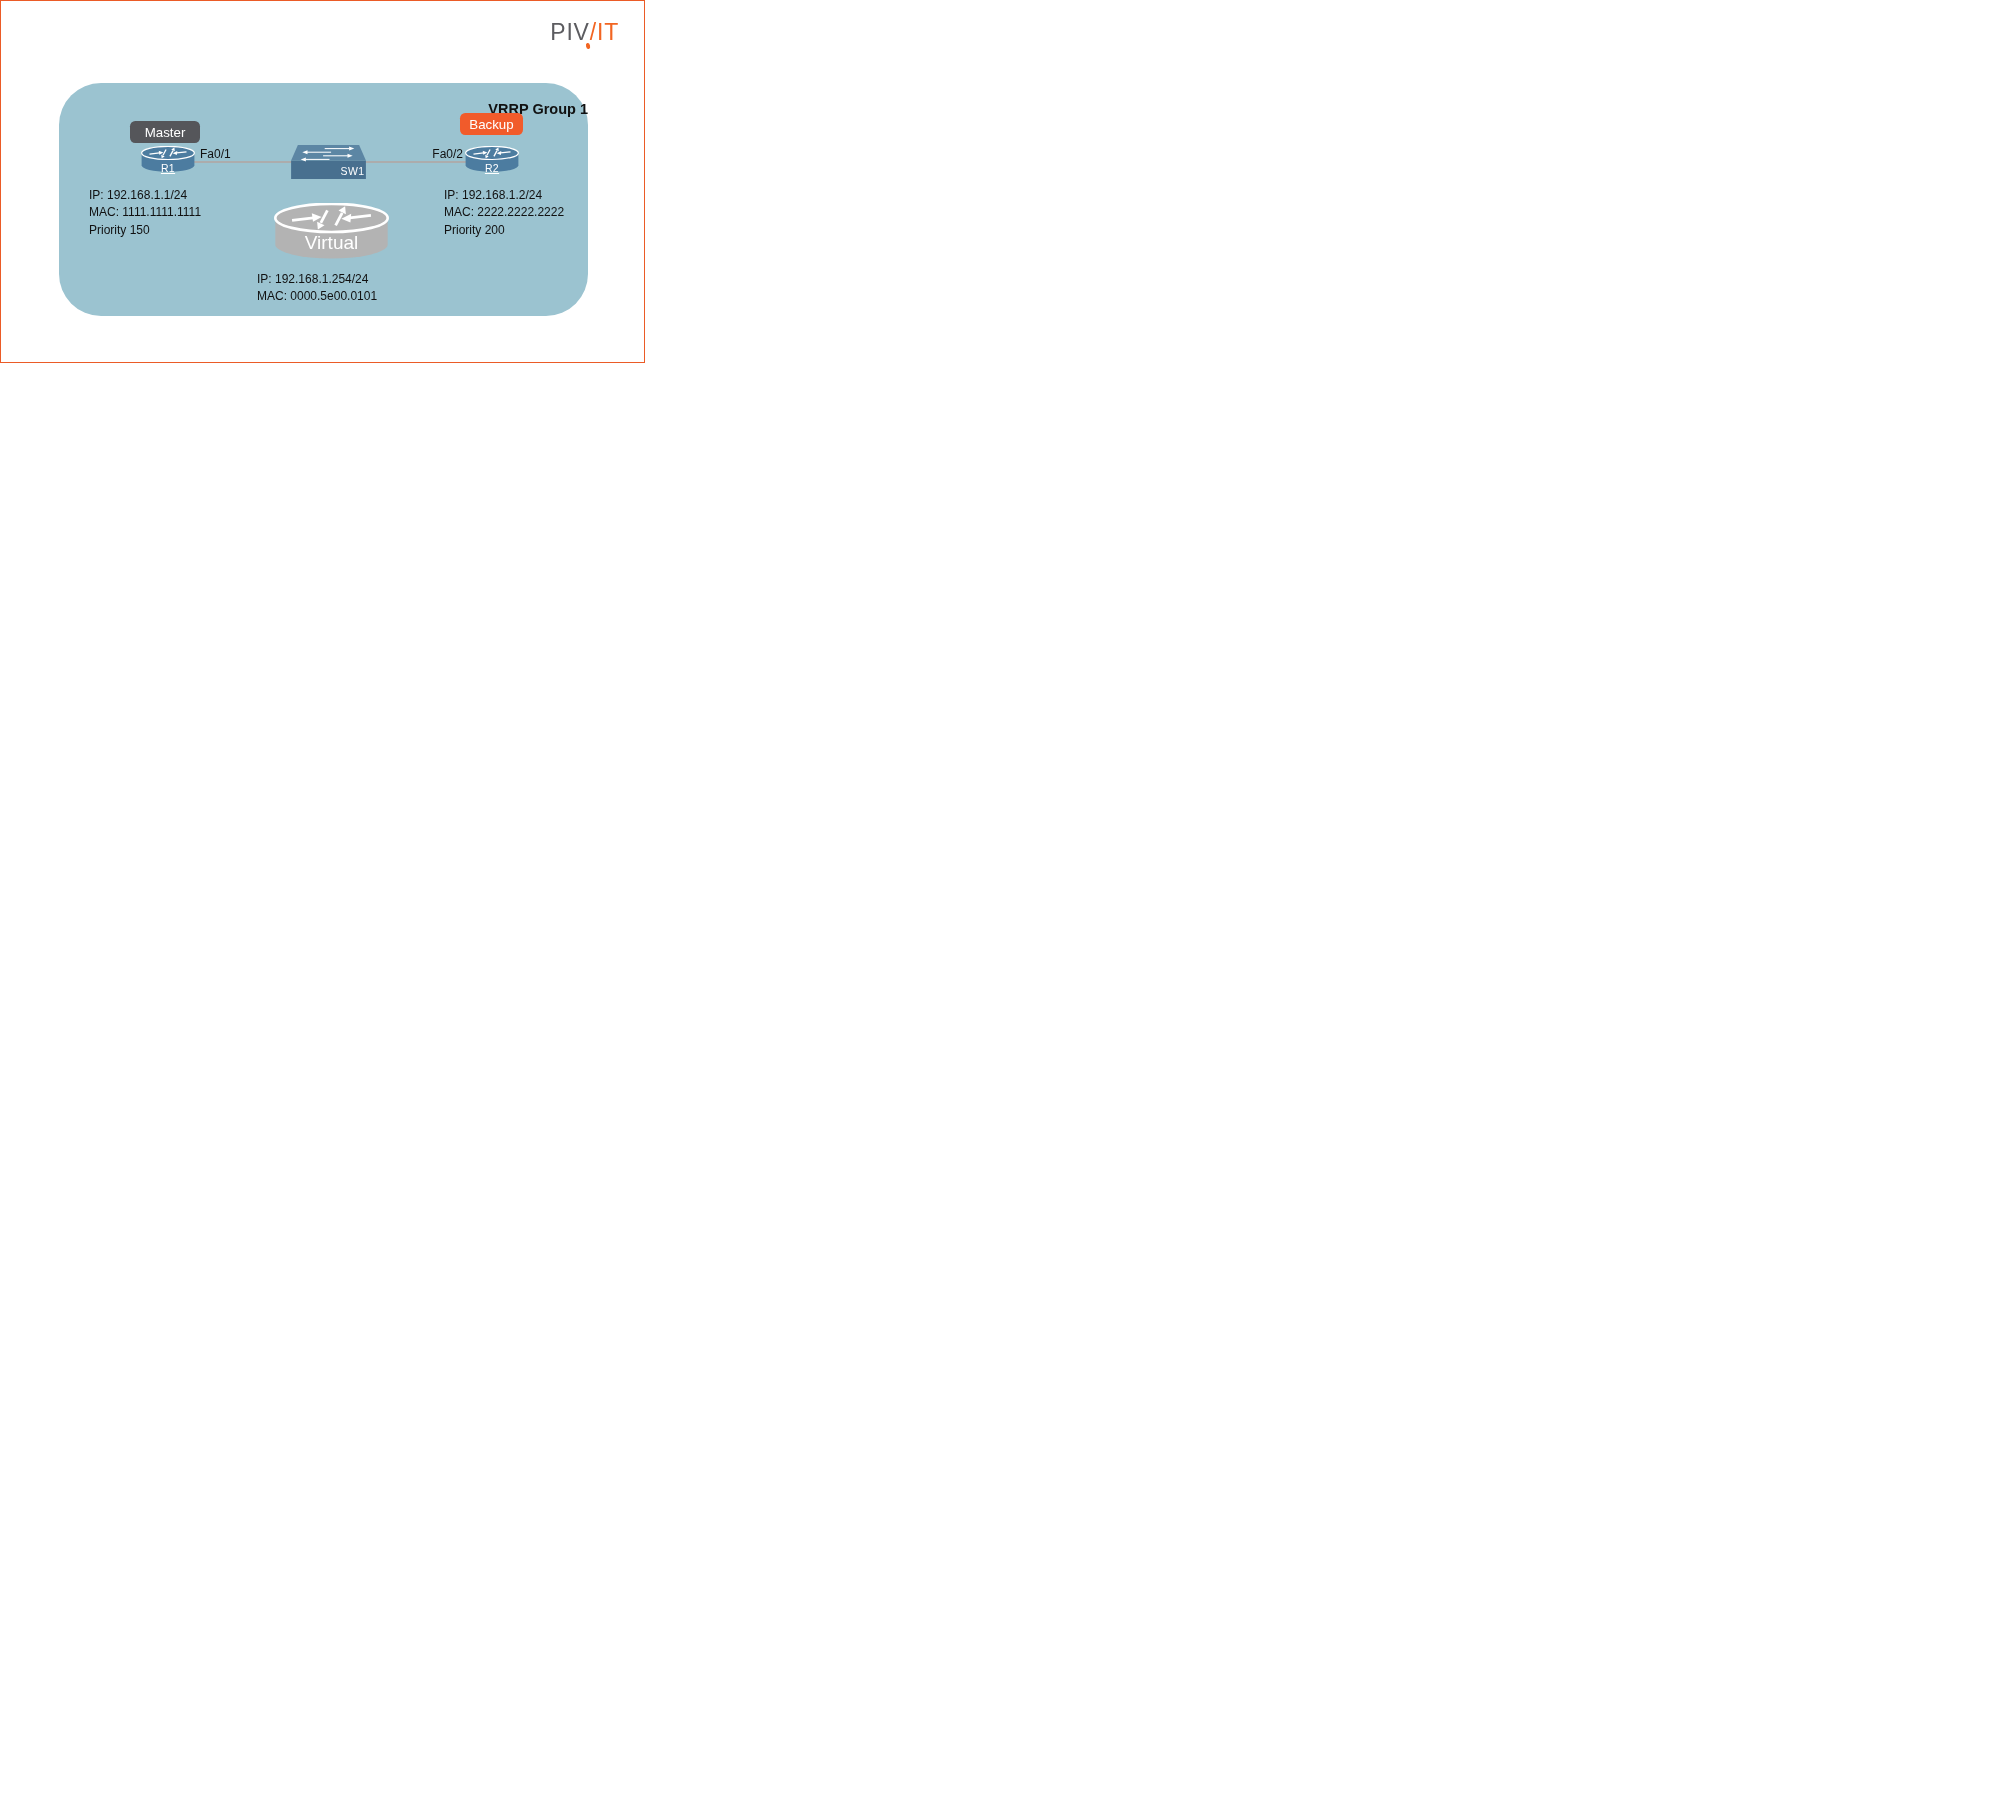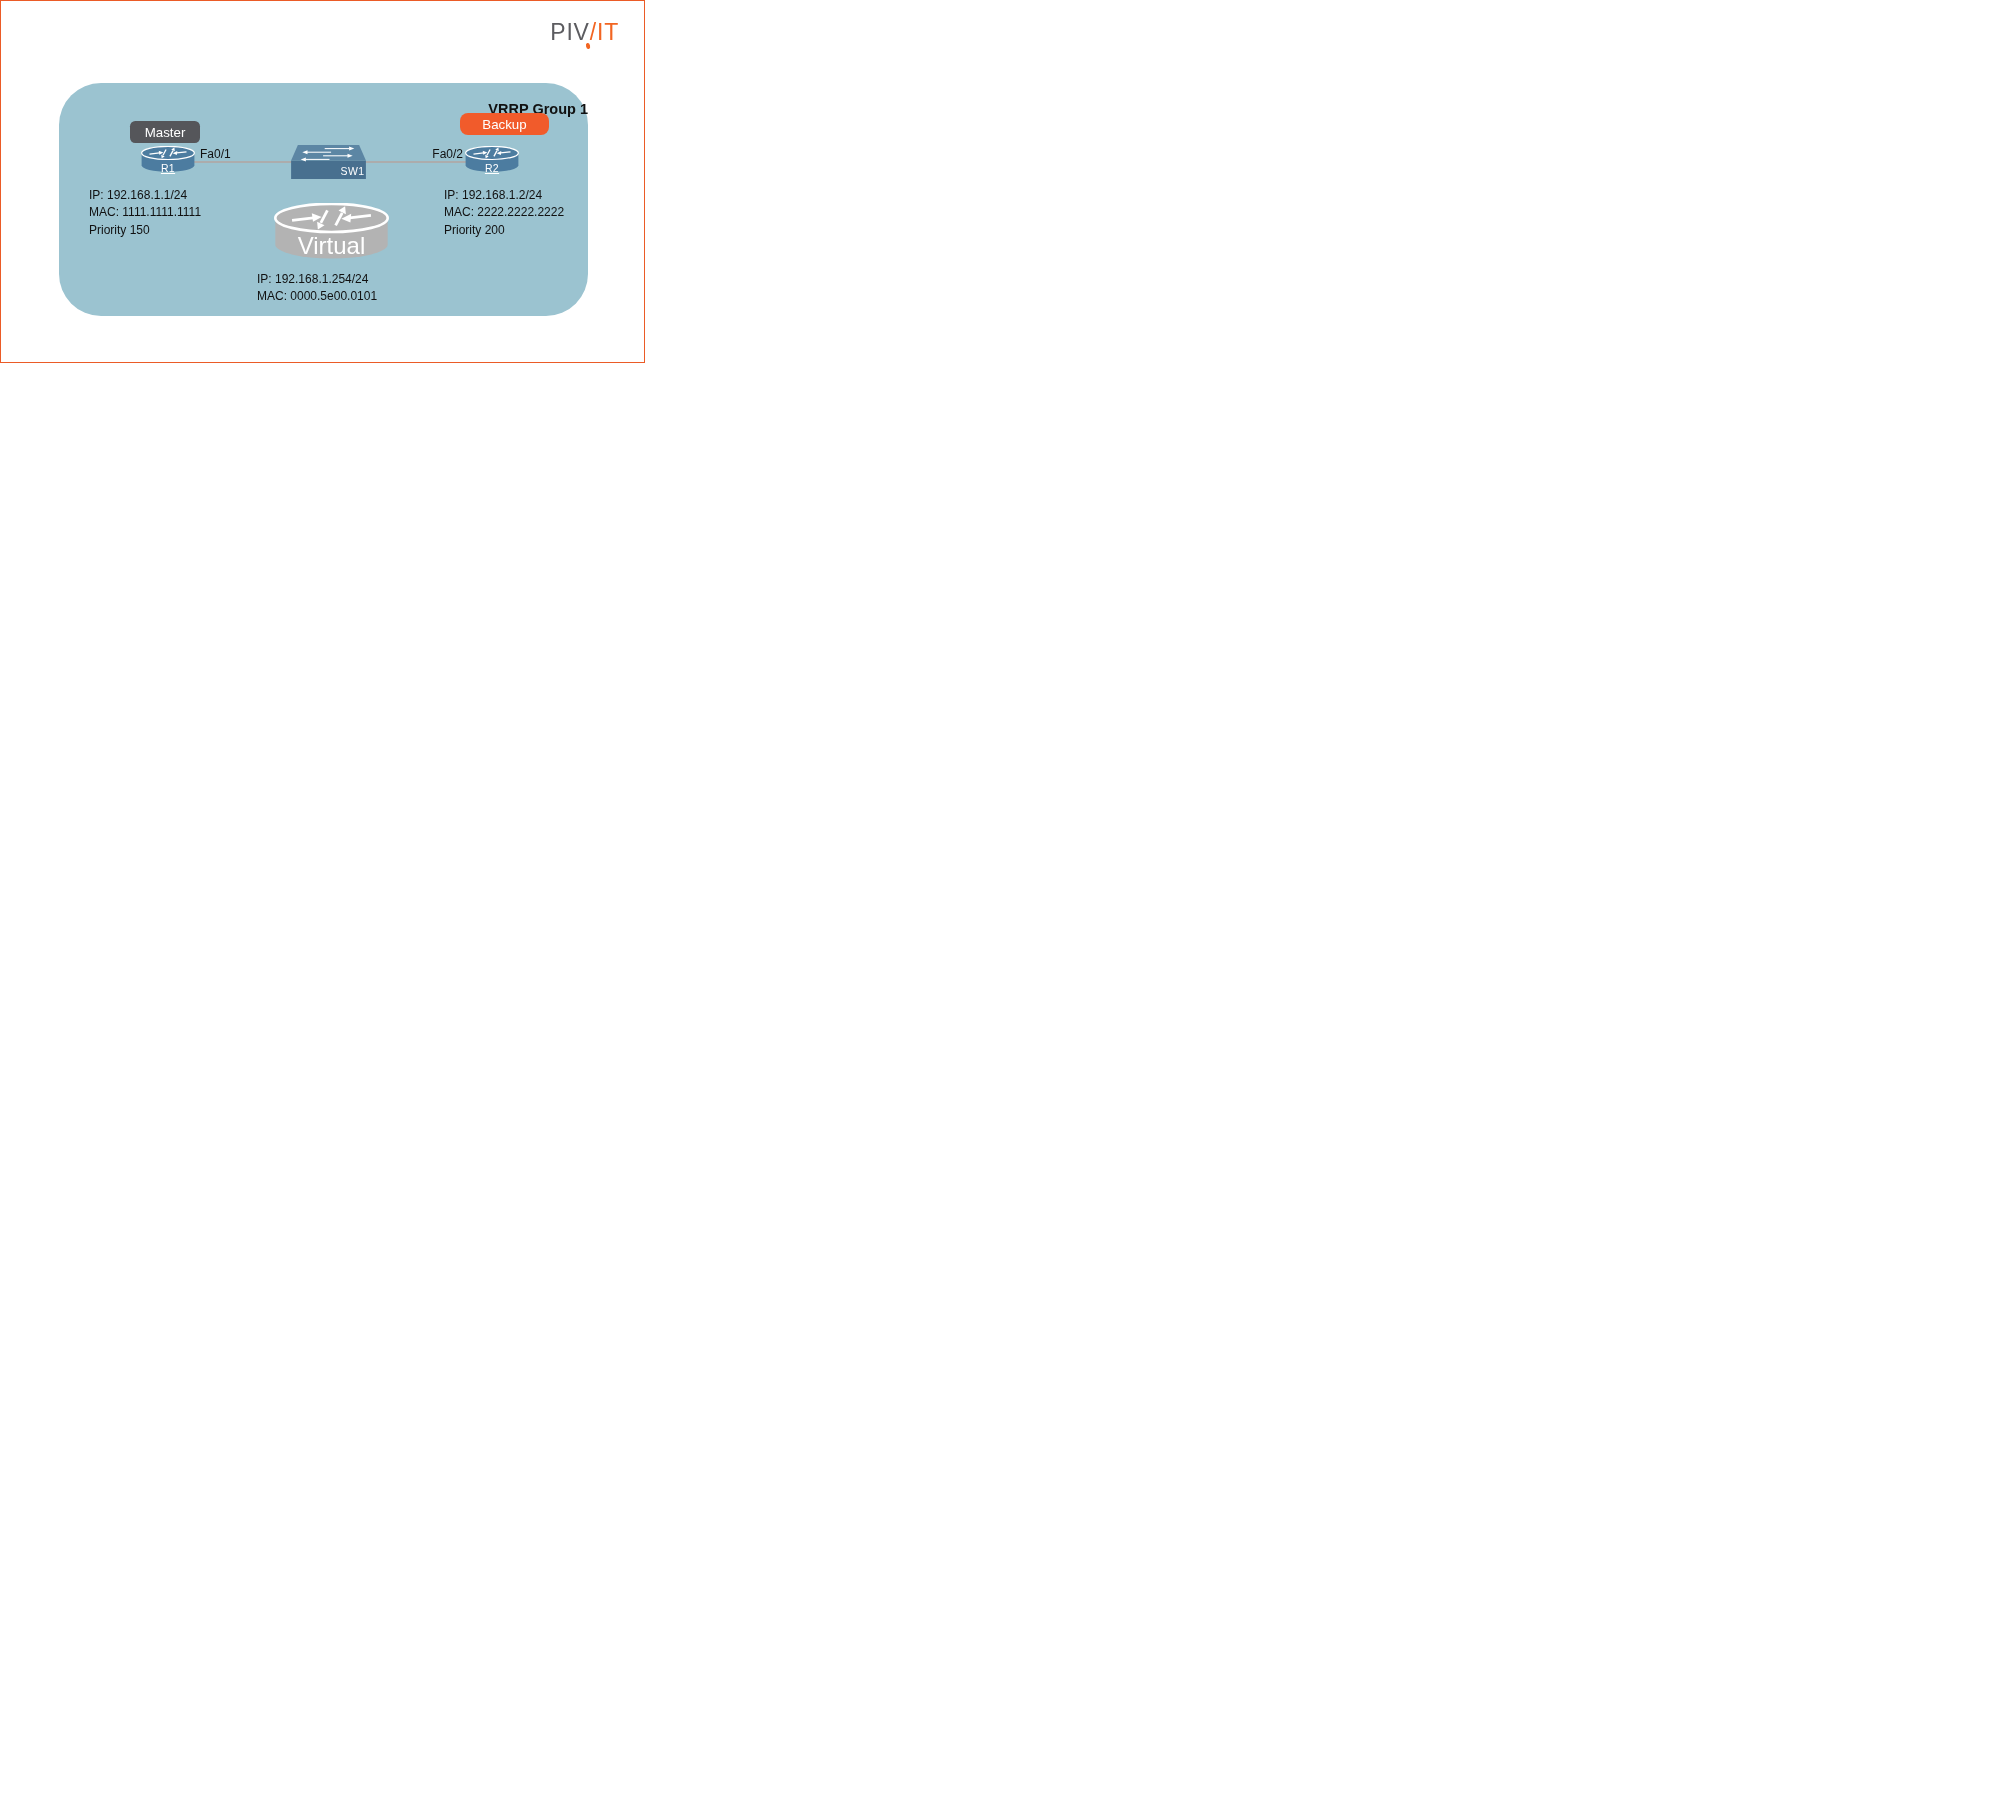--- a/index.html
+++ b/index.html
@@ -65,21 +65,21 @@
     top: 30px;
     height: 22px;
     border-radius: 5.2px;
     color: #ffffff;
     font-size: 13.3px;
     display: flex;
     align-items: center;
     justify-content: center;
   }
   .badge.master { left: 71px; width: 70px; background: var(--master-gray, #55565A); margin-top: 8px; }
-  .badge.backup { left: 401px; width: 89px; background: var(--backup-orange, #F15B2B); border-radius: 8px; }
+  .badge.backup { left: 401px; width: 63px; background: var(--backup-orange, #F15B2B); }
 
   
   .connline {
     position: absolute;
     left: 131px;
     top: 78px;
     width: 286px;
     height: 1.6px;
     background: var(--line-gray, #ACACAC);
   }
@@ -96,21 +96,21 @@
     letter-spacing: 0.4px;
   }
   .node.r1 { left: 81px; top: 63px; width: 56px; height: 27px; }
   .node.r2 { left: 405px; top: 63px; width: 56px; height: 27px; }
   .node.r1 .node-label, .node.r2 .node-label { top: 15.7px; font-size: 10.5px; text-decoration: underline; }
 
   .node.sw { left: 232px; top: 62px; width: 75px; height: 34px; }
   .node.sw .node-label { top: 20px; font-size: 10.5px; padding-left: 48px; }
 
   .node.virtual { left: 215px; top: 120px; width: 115px; height: 58px; }
-  .node.virtual .node-label { top: 29px; font-size: 24px; font-weight: 400; letter-spacing: 0; }
+  .node.virtual .node-label { top: 29px; font-size: 19px; font-weight: 400; letter-spacing: 0; }
 
   .cyl-body-blue { fill: var(--router-blue, #4C7CA0); }
   .cyl-top-blue  { fill: var(--router-blue, #4C7CA0); stroke: #ffffff; stroke-width: 3.2; }
   .cyl-body-gray { fill: var(--virtual-gray, #B3B3B3); }
   .cyl-top-gray  { fill: var(--virtual-gray, #B3B3B3); stroke: #ffffff; stroke-width: 3.2; }
   .sw-top   { fill: var(--switch-top, #5C86A4); }
   .sw-front { fill: var(--switch-front, #48708F); }
   .arrows line    { stroke: #ffffff; stroke-width: 3.4; }
   .arrows polygon { fill: #ffffff; }
   .sw-arrows line    { stroke: #ffffff; stroke-width: 2.6; }

